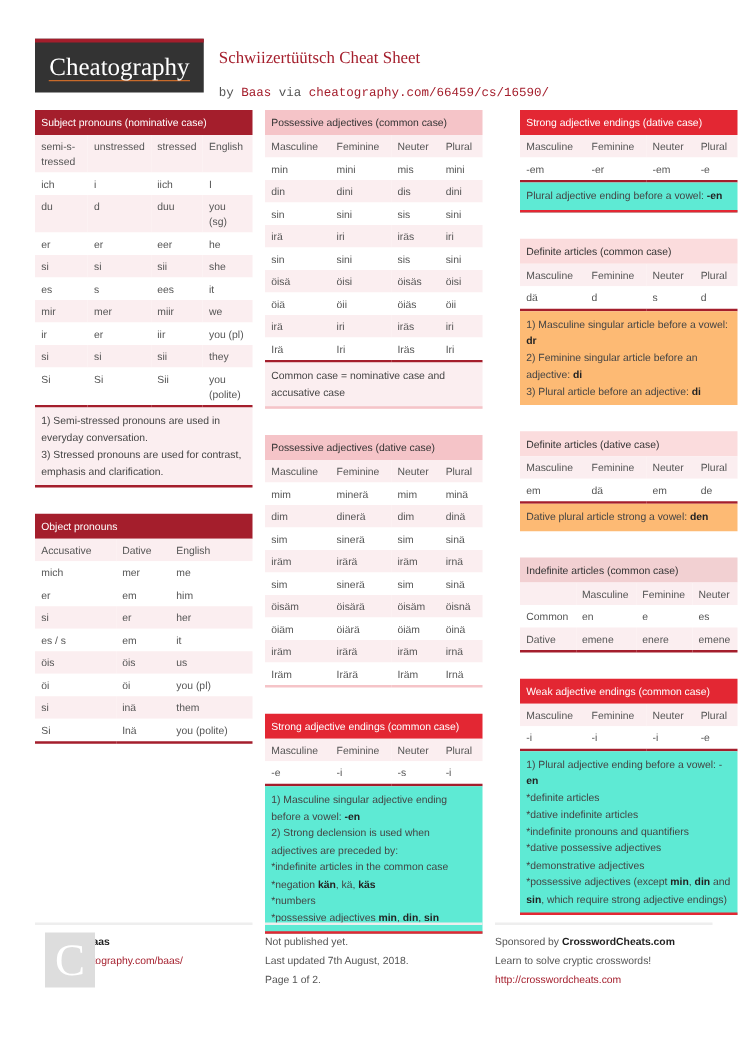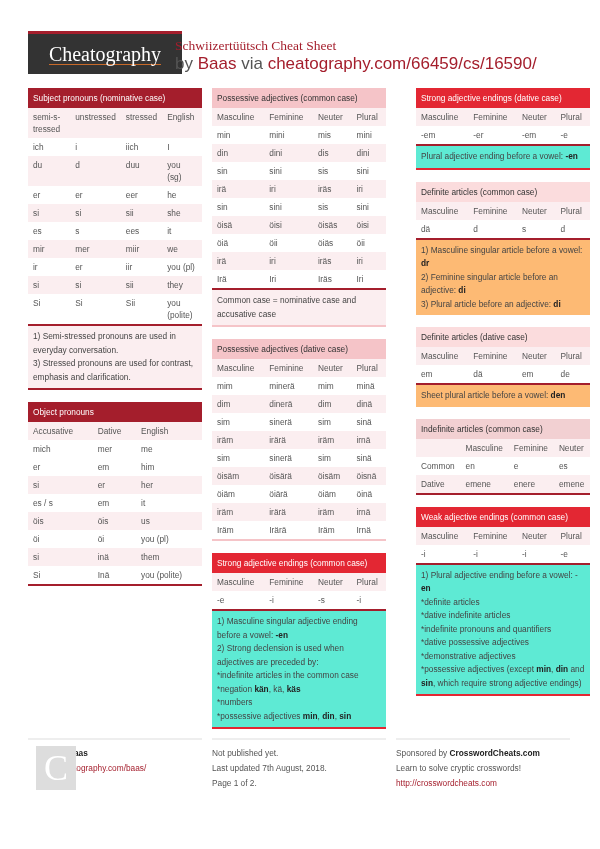--- a/index.html
+++ b/index.html
@@ -1,24 +1,24 @@
 <!DOCTYPE html>
 <html><head>
 <meta charset="utf-8">
 <style>
 *{box-sizing:border-box;margin:0;padding:0}
 body{width:600px;height:849px;background:#fff;font-family:"Liberation Sans",sans-serif;color:#444;position:relative;overflow:hidden}
-.logo{position:absolute;left:28px;top:31px;width:154px;height:43px;background:#333;border-top:3px solid #a41e2c;color:#fff;font-family:"Liberation Serif",serif;font-size:20px;display:flex;align-items:center;justify-content:center}
+.logo{position:absolute;left:28px;top:31px;width:135px;height:43px;background:#333;border-top:3px solid #a41e2c;color:#fff;font-family:"Liberation Serif",serif;font-size:20px;display:flex;align-items:center;justify-content:center}
 .logo span{border-bottom:1px solid #c86a2a;line-height:20px}
 .title{position:absolute;left:175px;top:38px;font-family:"Liberation Serif",serif;font-size:13.5px;color:#a41e2c}
-.byline{position:absolute;left:175px;top:54px;font-family:Liberation Sans, sans-serif;font-size:17px;color:#555}
+.byline{position:absolute;left:175px;top:70px;font-family:Liberation Mono, monospace;font-size:10px;color:#555}
 .byline a{color:#a41e2c;text-decoration:none}
 .col{position:absolute;top:88px;width:174px}
 .c1{left:28px}.c2{left:212px}.c3{left:416px}
-.box{margin-bottom:12px;font-size:8.3px}
+.box{margin-bottom:21px;font-size:8.3px}
 .hdr{padding:5px 5px;font-size:8.3px;height:20px;line-height:11px}
 .h-dark{background:#a41e2c;color:#fff}
 .h-pink{background:#f5c4c8;color:#333}
 .h-red{background:#e32733;color:#fff}
 .h-lpink{background:#fbdcdd;color:#333}
 .h-mpink{background:#f2d0d2;color:#333}
 table{width:100%;border-collapse:collapse}
 td{padding:3px 5px;vertical-align:top;line-height:12px;color:#555}
 tr.alt td{background:#fbeef0}
 tr.wht td{background:#fff}
@@ -396,21 +396,21 @@
             <td>Plural</td>
           </tr>
           <tr class="wht">
             <td>em</td>
             <td>dä</td>
             <td>em</td>
             <td>de</td>
           </tr>
         </tbody>
       </table>
-    <div class="note n-plain"><span>Sheet plural article before a vowel: </span><b>den</b></div>
+    <div class="note n-plain"><span>Dative plural article strong a vowel: </span><b>den</b></div>
   </div>
   <div class="box">
     <div class="hdr h-mpink">Indefinite articles (common case)</div>
     <table class="tbl-end" id="t-ic">
         <tbody>
           <tr class="alt">
             <td></td>
             <td>Masculine</td>
             <td>Feminine</td>
             <td>Neuter</td>

